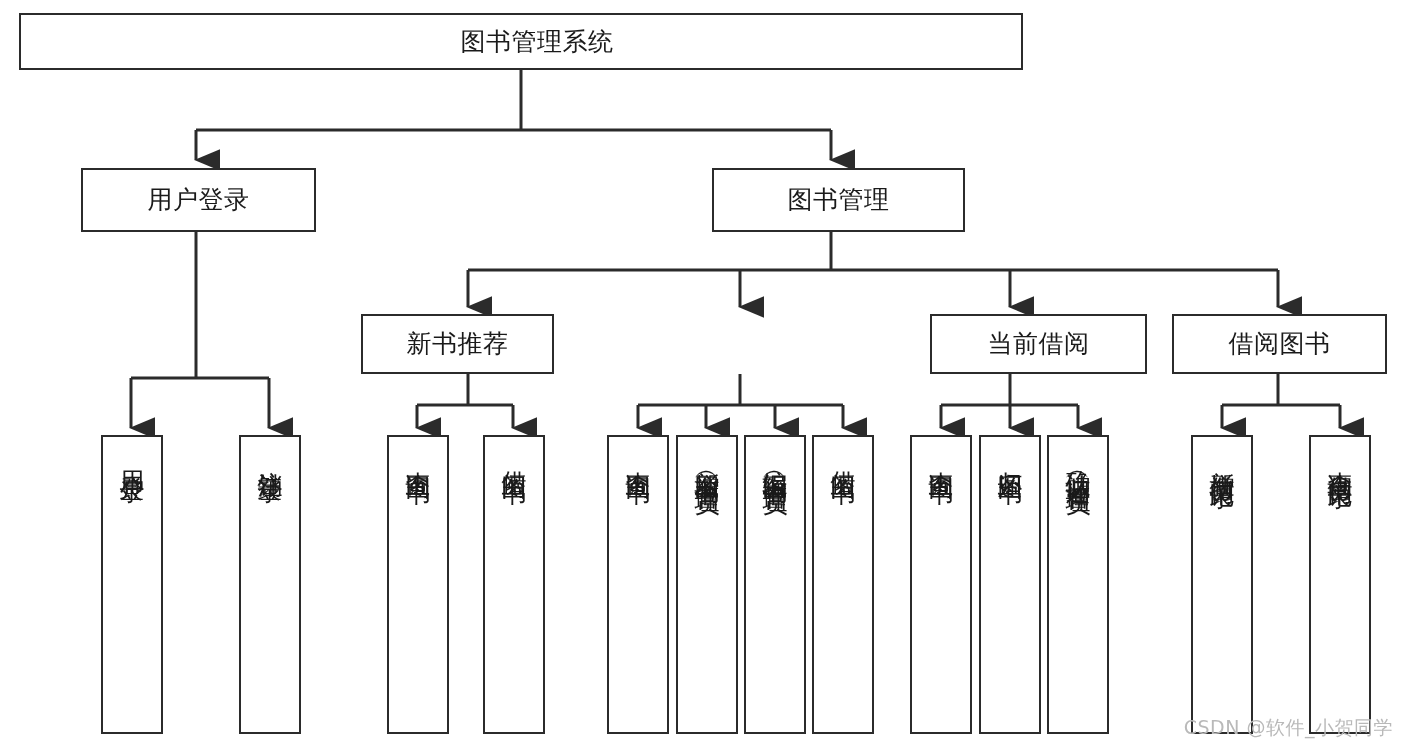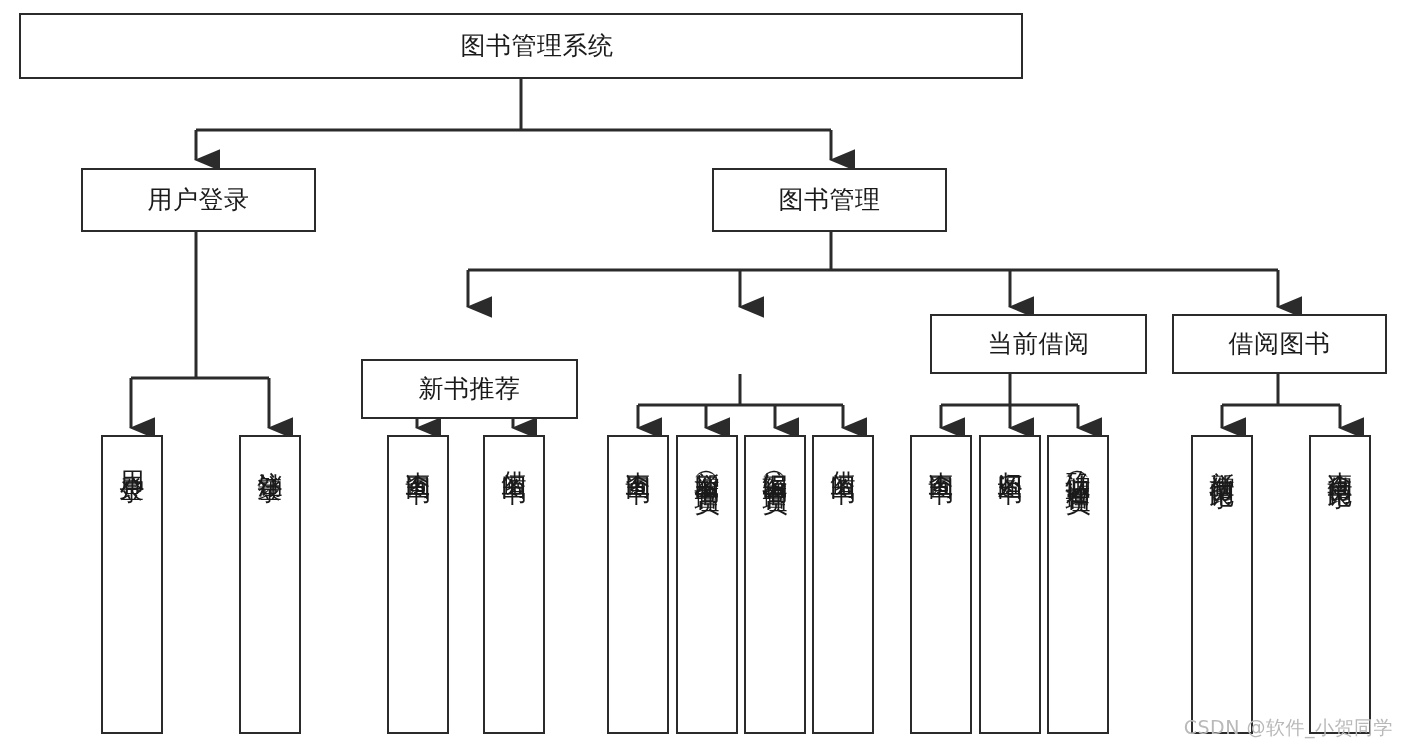--- a/index.html
+++ b/index.html
@@ -125,32 +125,32 @@
       <path d="M 1010 405 L 1010 428" marker-end="url(#arrow)"></path>
       <path d="M 1078 405 L 1078 428" marker-end="url(#arrow)"></path>
 
       <path d="M 1278 374 L 1278 405"></path>
       <path d="M 1222 405 L 1340 405"></path>
       <path d="M 1222 405 L 1222 428" marker-end="url(#arrow)"></path>
       <path d="M 1340 405 L 1340 428" marker-end="url(#arrow)"></path>
     </g>
   </svg>
 
-  <div class="node horiz" style="left:19px; top:13px; width:1004px; height:66px;padding-left:32px;">
+  <div class="node horiz" style="left:19px; top:13px; width:1004px; height:57px;padding-left:32px;">
     <span class="node-label">图书管理系统</span>
   </div>
 
   <div class="node horiz" style="left:81px; top:168px; width:235px; height:64px;">
     <span class="node-label">用户登录</span>
   </div>
-  <div class="node horiz" style="left:712px; top:168px; width:235px; height:64px;">
+  <div class="node horiz" style="left:712px; top:168px; width:253px; height:64px;">
     <span class="node-label">图书管理</span>
   </div>
 
-  <div class="node horiz" style="left:361px; top:314px; width:217px; height:60px;margin-top:45px;">
+  <div class="node horiz" style="left:361px; top:314px; width:193px; height:60px;">
     <span class="node-label">新书推荐</span>
   </div>
   <div class="node horiz" style="left:930px; top:314px; width:217px; height:60px;">
     <span class="node-label">当前借阅</span>
   </div>
   <div class="node horiz" style="left:1172px; top:314px; width:215px; height:60px;">
     <span class="node-label">借阅图书</span>
   </div>
 
   <div class="node vert" style="left:101px; top:435px; width:62px; height:299px;">

